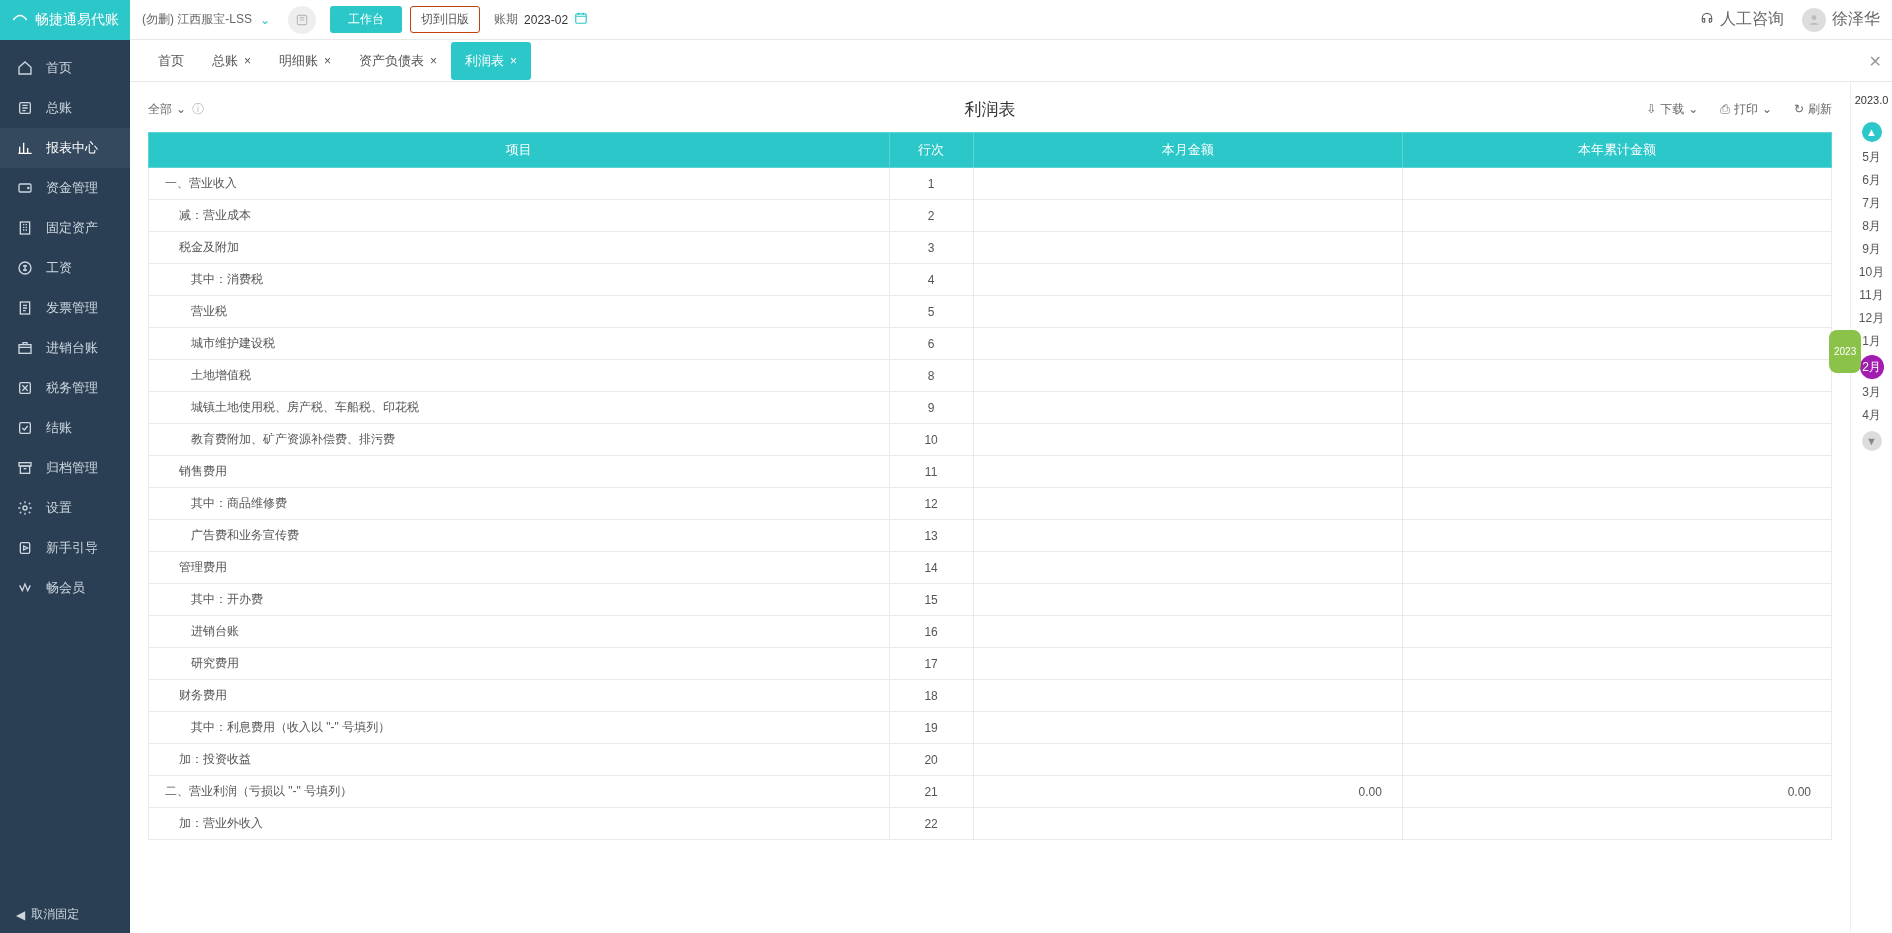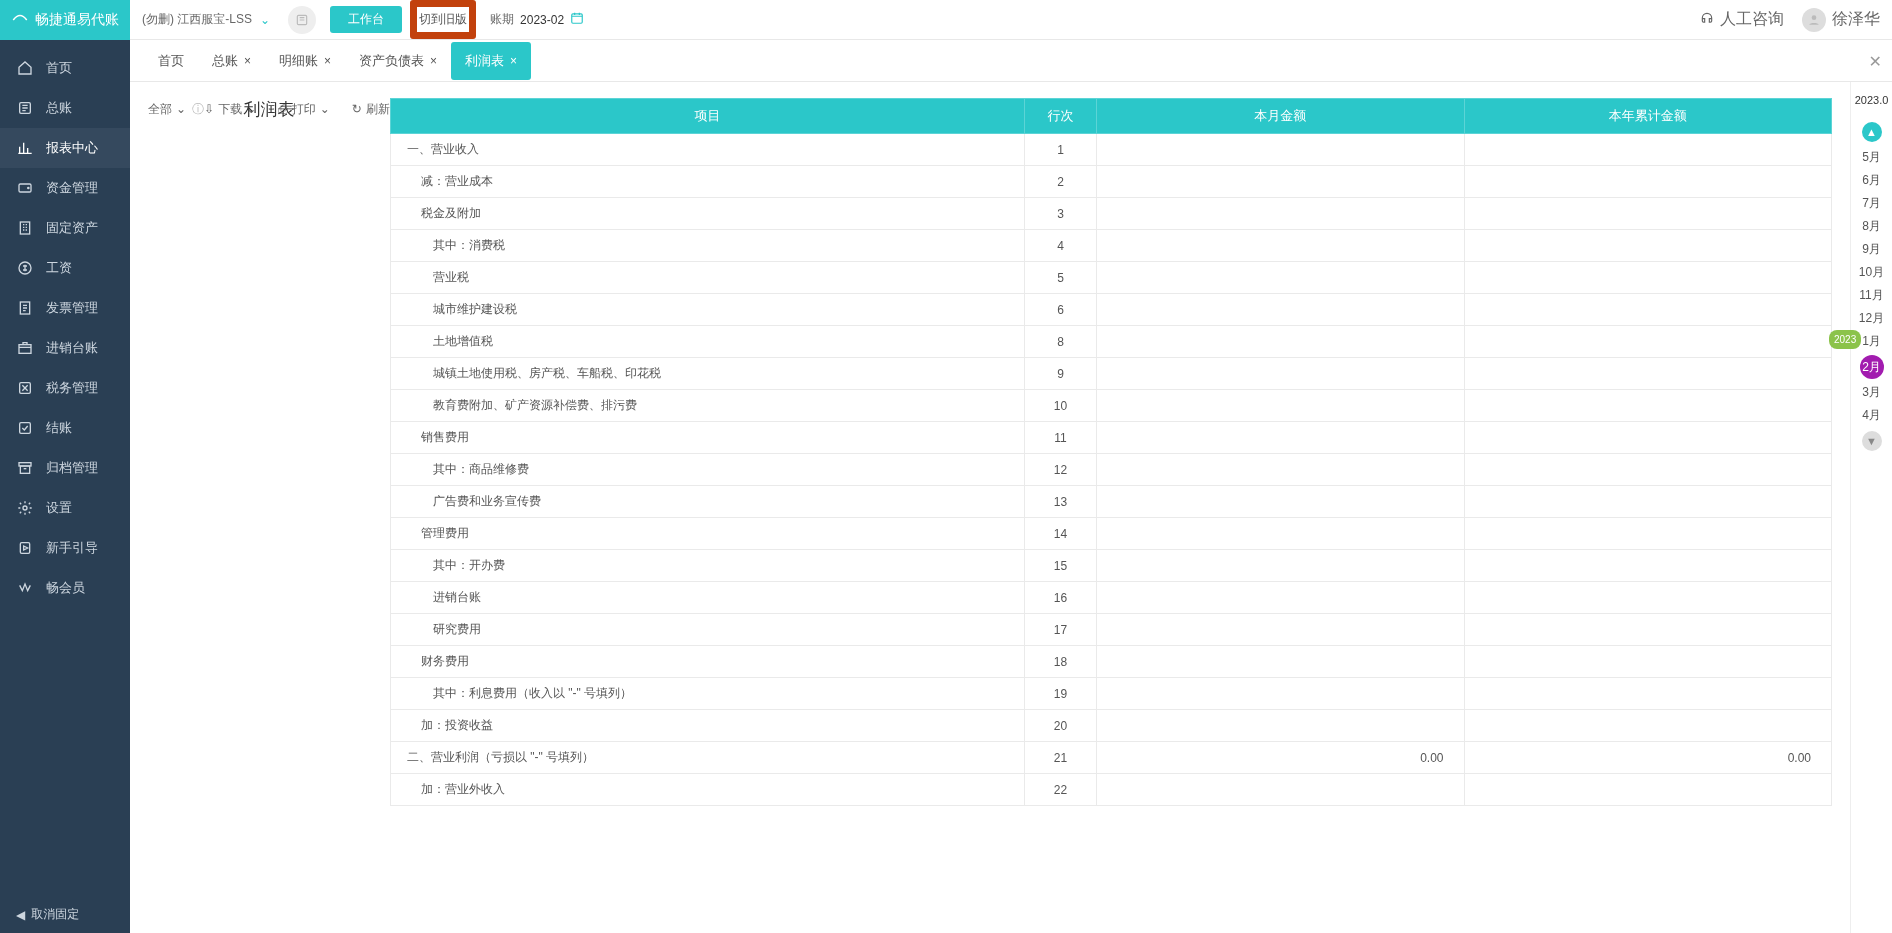--- a/index.html
+++ b/index.html
@@ -20,38 +20,38 @@
 
 .main { flex: 1; display: flex; flex-direction: column; position: relative; min-width: 0; }
 
 
 .topbar { height: 40px; background: #fff; border-bottom: 1px solid #e8e8e8; display: flex; align-items: center; padding: 0 12px; }
 .company { color: #666; font-size: 12px; display: flex; align-items: center; cursor: pointer; }
 .company .caret { color: #2bc7c9; margin-left: 8px; }
 .company-icon { width: 28px; height: 28px; border-radius: 50%; background: #eee; margin-left: 18px; display: inline-flex; align-items: center; justify-content: center; color: #bbb; }
 .btn-pill { padding: 5px 18px; border-radius: 3px; font-size: 12px; cursor: pointer; margin-left: 14px; }
 .btn-primary { background: #2bc7c9; color: #fff; border: none; }
-.btn-outline { background: #fff; border: 7px solid #c2410c; color: #555; padding: 4px 2px; margin-left: 8px; }
+.btn-outline { background: #fff; border: 1px solid #c2410c; color: #555; padding: 4px 10px; margin-left: 8px; }
 .period { margin-left: 14px; font-size: 12px; color: #666; display: flex; align-items: center; }
 .period .val { color: #333; margin-left: 6px; }
 .period .cal { color: #2bc7c9; margin-left: 6px; }
 .top-right { margin-left: auto; display: flex; align-items: center; gap: 18px; font-size: 16px; color: #666; }
 .top-right .link { display: flex; align-items: center; gap: 6px; cursor: pointer; }
 .avatar { width: 24px; height: 24px; border-radius: 50%; background: #ddd; display: inline-flex; align-items: center; justify-content: center; color: #999; }
 
 
 .tabs { height: 42px; background: #fff; border-bottom: 1px solid #e8e8e8; display: flex; align-items: center; padding: 0 14px; position: relative; }
 .tab { padding: 10px 14px; font-size: 13px; color: #555; cursor: pointer; display: flex; align-items: center; }
 .tab.active { background: #2bc7c9; color: #fff; border-radius: 3px; }
 .tab .x { margin-left: 6px; font-size: 12px; }
 .tab-close-all { position: absolute; right: 10px; top: 50%; transform: translateY(-50%); color: #999; cursor: pointer; font-size: 16px; }
 
 
 .content { flex: 1; display: flex; min-height: 0; }
-.report { flex: 1; padding: 10px 18px 0 18px; display: flex; min-width: 0; }
+.report { flex: 1; padding: 10px 18px 0 18px; display: flex; flex-direction: column; min-width: 0; }
 .toolbar { height: 34px; display: flex; align-items: center; font-size: 12px; color: #666; }
 .toolbar-left { display: flex; align-items: center; gap: 6px; }
 .tb-link { display: flex; align-items: center; gap: 4px; cursor: pointer; }
 .toolbar-title { position: absolute; left: 50%; transform: translateX(-50%); font-size: 17px; color: #333; }
 .toolbar-right { margin-left: auto; display: flex; align-items: center; gap: 22px; }
 
 
 .table-wrap { flex: 1; overflow: auto; margin-top: 6px; }
 table { width: 100%; border-collapse: collapse; table-layout: fixed; }
 th { background: #2bc7c9; color: #fff; font-weight: 400; font-size: 13px; padding: 8px 10px; border: 1px solid #5cd4d6; text-align: center; }
@@ -63,21 +63,21 @@
 .indent-0 { padding-left: 16px; }
 .indent-1 { padding-left: 30px; }
 .indent-2 { padding-left: 42px; }
 
 
 .rail { width: 42px; border-left: 1px solid #eee; padding-top: 8px; flex-shrink: 0; display: flex; flex-direction: column; align-items: center; position: relative; }
 .rail-year { font-size: 11px; color: #333; padding: 4px 2px; margin-bottom: 8px; }
 .rail-arrow { width: 20px; height: 20px; border-radius: 50%; background: #2bc7c9; color: #fff; display: flex; align-items: center; justify-content: center; font-size: 11px; cursor: pointer; margin: 4px 0; }
 .rail-month { font-size: 12px; color: #555; padding: 3px 0; cursor: pointer; width: 100%; text-align: center; }
 .rail-month.active { background: #a21caf; color: #fff; border-radius: 50%; width: 24px; height: 24px; display: flex; align-items: center; justify-content: center; margin: 2px auto; }
-.rail-badge { position: absolute; left: -22px; background: #8bc34a; color: #fff; font-size: 10px; padding: 4px 5px; border-radius: 8px; }
+.rail-badge { position: absolute; left: -22px; background: #8bc34a; color: #fff; font-size: 10px; padding: 16px 5px; border-radius: 8px; }
 </style>
 </head>
 <body>
 
 <div class="app">
 
   <aside class="sidebar">
     <div class="logo">
       <svg width="18" height="18" viewBox="0 0 24 24" fill="none" stroke="#fff" stroke-width="2">
           <path d="M3 12c6-8 12-8 18 0"></path>

